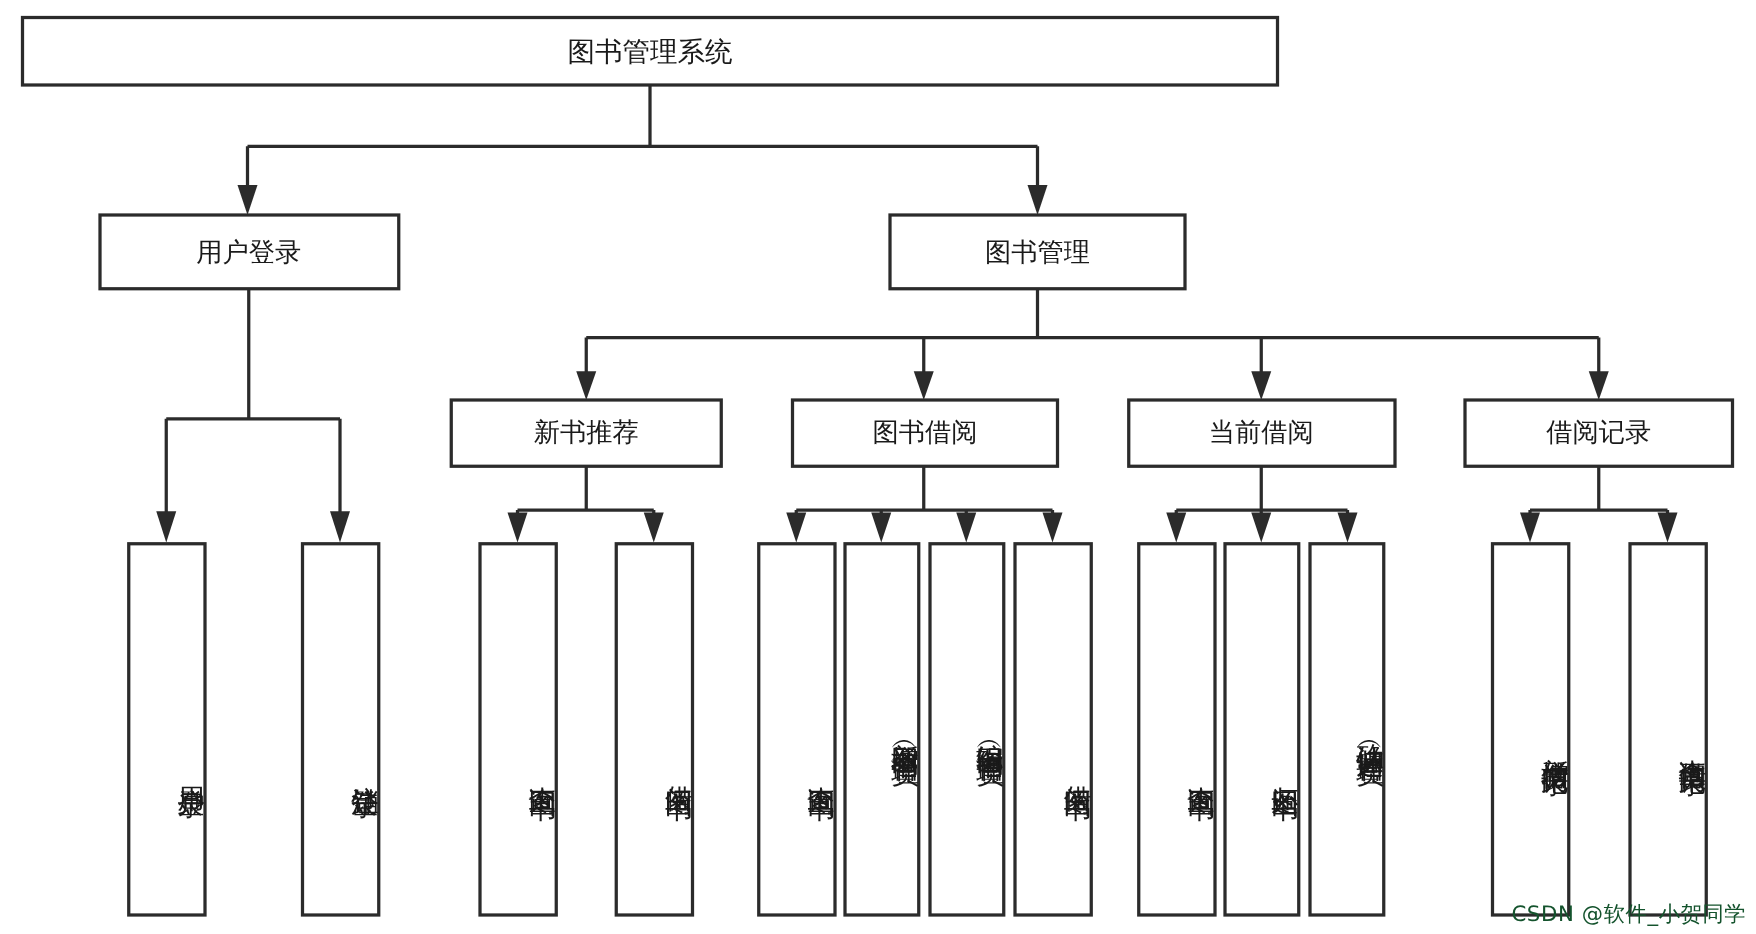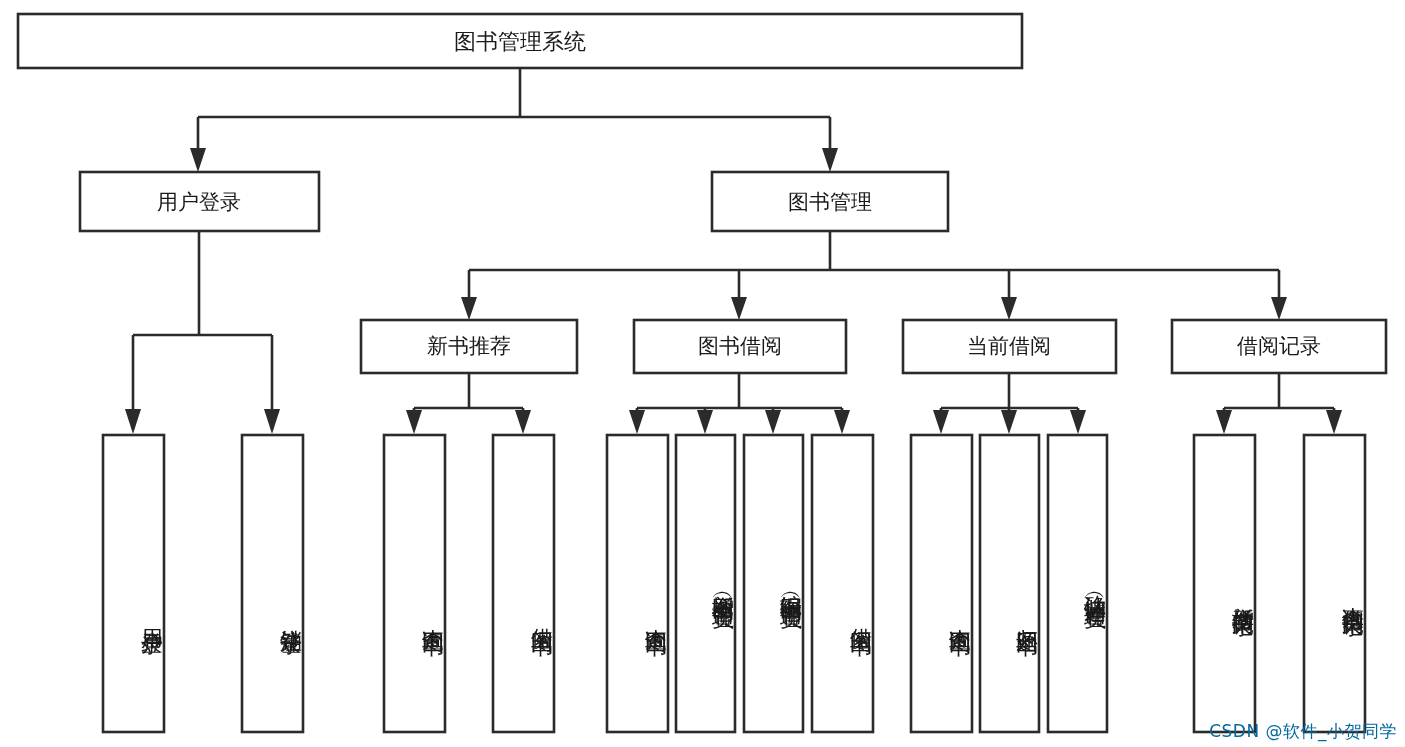--- a/index.html
+++ b/index.html
@@ -69,21 +69,21 @@
     text-align: center;
     pointer-events: none;
     user-select: none;
   }
   .watermark {
     position: absolute;
     right: 8px;
     bottom: 4px;
     font-family: "DejaVu Sans", "Liberation Sans", sans-serif;
     font-size: 17px;
-    color: #0369a1;
+    color: #14532d;
     letter-spacing: 0.5px;
     user-select: none;
     pointer-events: none;
   }
 </style>
 </head>
 <body>
 
 <div id="diagram-root">
 

